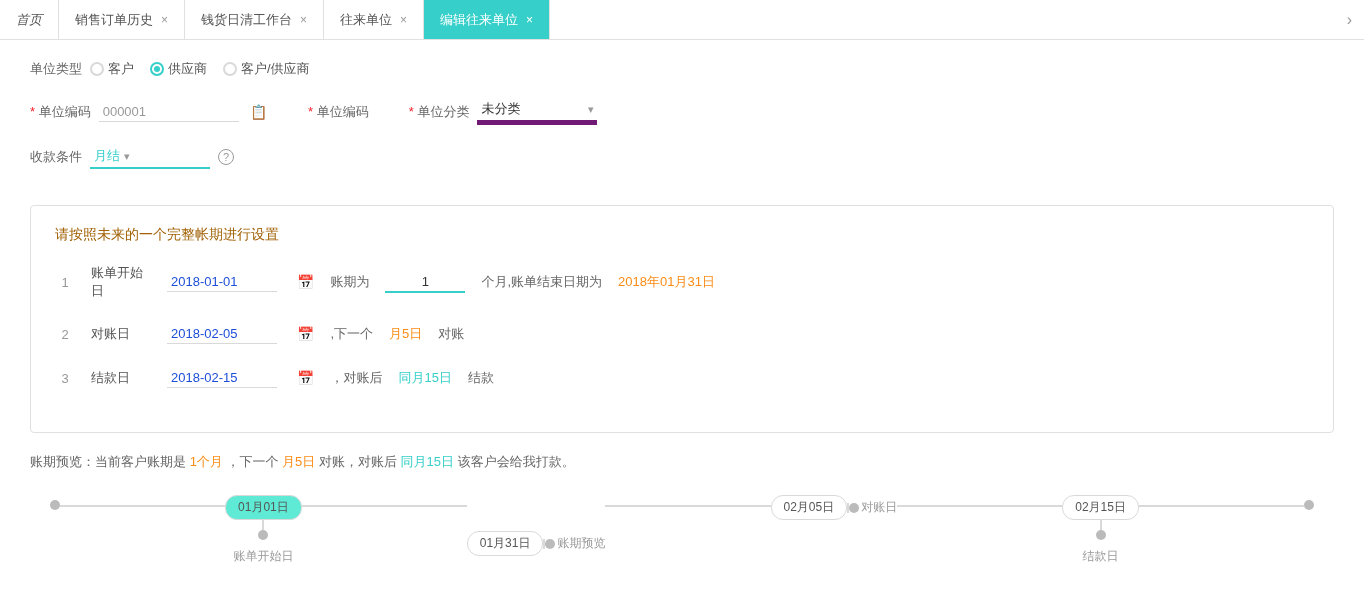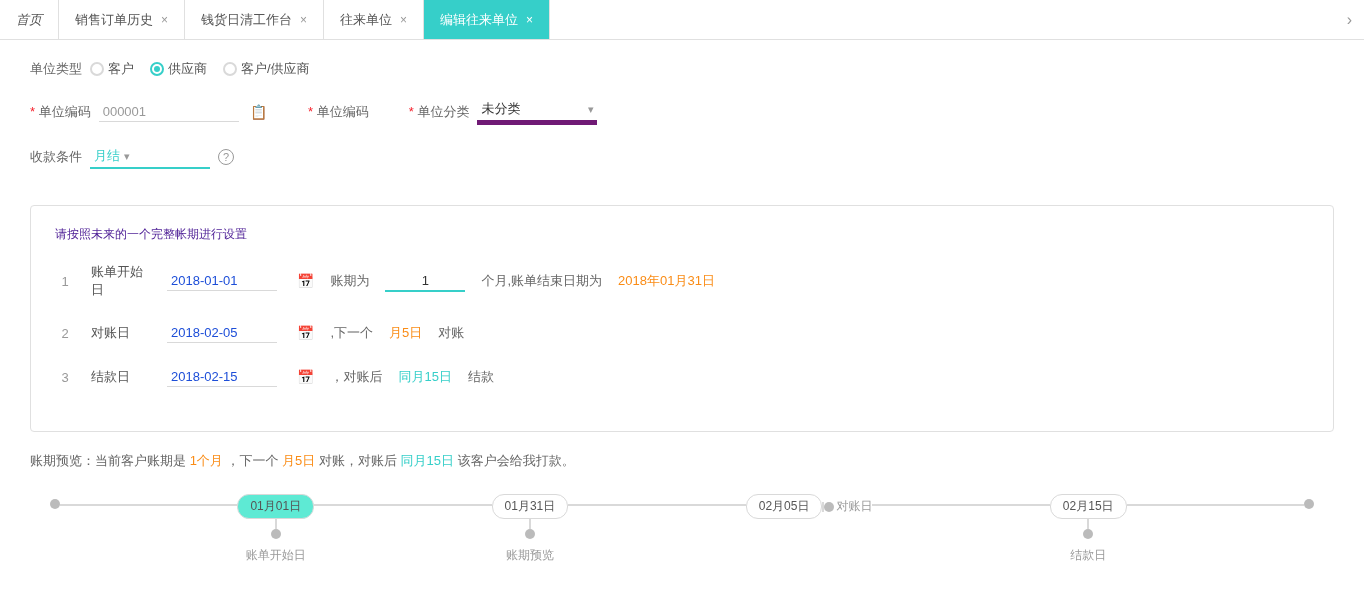--- a/index.html
+++ b/index.html
@@ -186,22 +186,22 @@
     }
 
     
     .card-section {
       border: 1px solid #e0e0e0;
       border-radius: 4px;
       padding: 20px 24px;
       margin-bottom: 20px;
     }
     .card-title {
-      font-size: 12px;
-      color: #4c1d95;
+      font-size: 14px;
+      color: #a16207;
       margin-bottom: 20px;
     }
 
     
     .period-row {
       display: flex;
       align-items: center;
       margin-bottom: 24px;
       gap: 16px;
     }
@@ -386,21 +386,21 @@
       <div style="display:flex;flex-direction:column;align-items:center;flex-shrink:0;">
         <div style="border:1px solid #d9d9d9;border-radius:12px;padding:3px 12px;font-size:12px;color:#555;background:#5eead4;white-space:nowrap;">01月01日</div>
         <div style="width:2px;height:10px;background:#d9d9d9;"></div>
         <div style="width:10px;height:10px;border-radius:50%;background:#bbb;"></div>
         <div style="width:2px;height:8px;background:transparent;"></div>
         <div style="font-size:12px;color:#999;white-space:nowrap;">账单开始日</div>
       </div>
 
       <div style="flex:1; height:2px; background:#d9d9d9; align-self:flex-start; margin-top:10px;"></div>
 
-      <div style="display:flex;flex-direction:column;align-items:center;flex-shrink:0;">
+      <div style="display:flex;align-items:center;flex-shrink:0;margin-top:36px;">
         <div style="border:1px solid #d9d9d9;border-radius:12px;padding:3px 12px;font-size:12px;color:#555;background:#fff;white-space:nowrap;">01月31日</div>
         <div style="width:2px;height:10px;background:#d9d9d9;"></div>
         <div style="width:10px;height:10px;border-radius:50%;background:#bbb;"></div>
         <div style="width:2px;height:8px;background:transparent;"></div>
         <div style="font-size:12px;color:#999;white-space:nowrap;">账期预览</div>
       </div>
 
       <div style="flex:1; height:2px; background:#d9d9d9; align-self:flex-start; margin-top:10px;"></div>
 
       <div style="display:flex;flex-direction:row;align-items:center;flex-shrink:0;">

